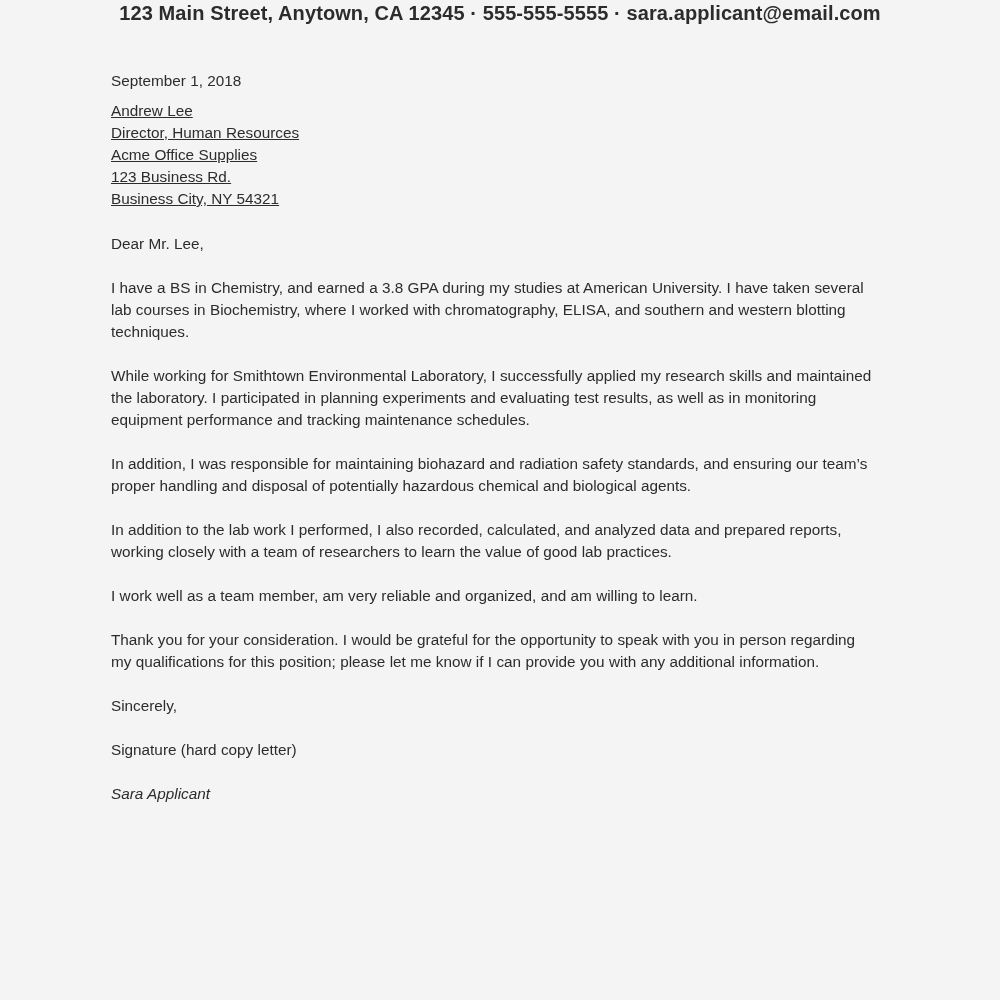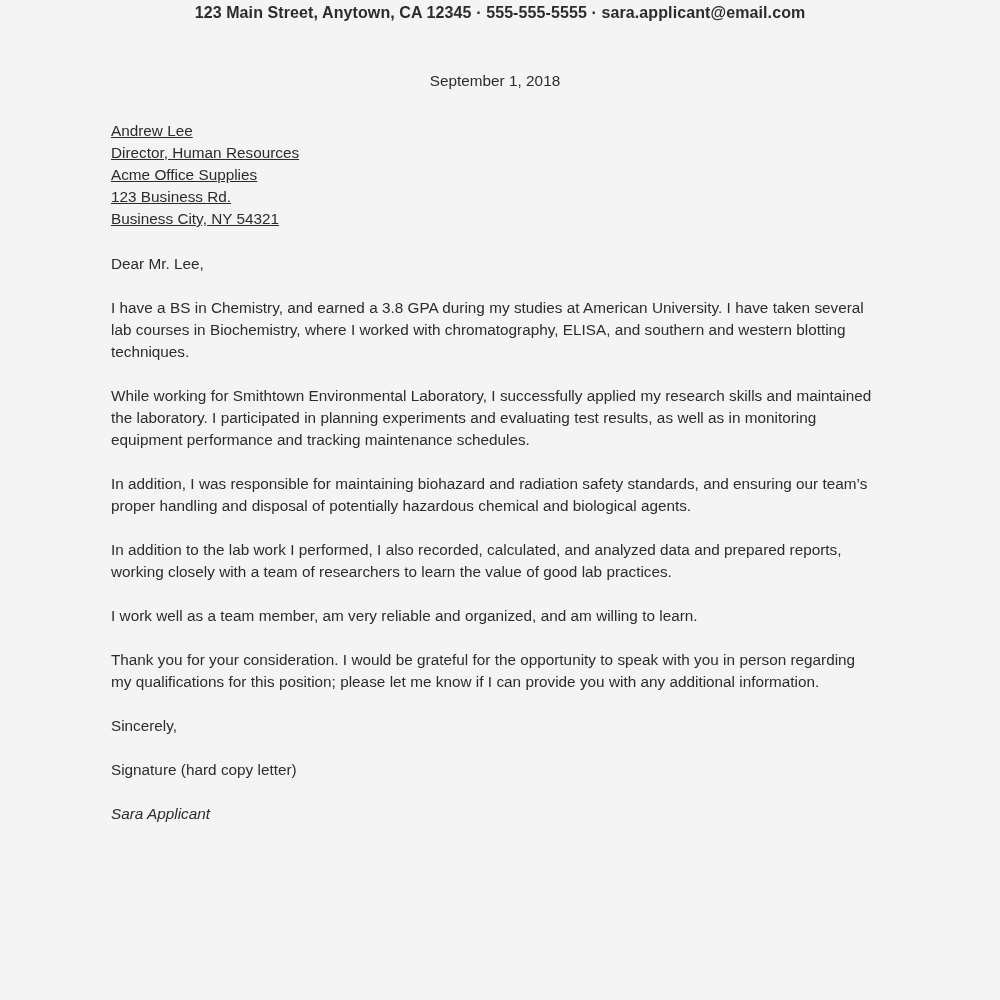--- a/index.html
+++ b/index.html
@@ -32,21 +32,21 @@
   }
   .letterhead-name {
     font-size: 16.5px;
     font-weight: bold;
     line-height: 22px;
     letter-spacing: 0.1px;
     margin: 0;
     white-space: nowrap;
   }
   .letterhead-contact {
-    font-size: 16px;
+    font-size: 20px;
     font-weight: bold;
     line-height: 22px;
     letter-spacing: 0.1px;
     margin: 0;
     white-space: nowrap;
   }
 
   
   .body-wrap {
     position: absolute;
@@ -67,22 +67,21 @@
     margin-bottom: 0;
     font-style: italic;
   }
 
   .addr-line {
     display: block;
     text-decoration: underline;
   }
 
   .date-block {
-    margin-bottom: 28px;
-    text-align: center;
+    margin-bottom: 8px;
   }
 
   .addr-block {
     margin-bottom: 23px;
   }
 
   .salutation {
     margin-bottom: 22px;
   }
 

